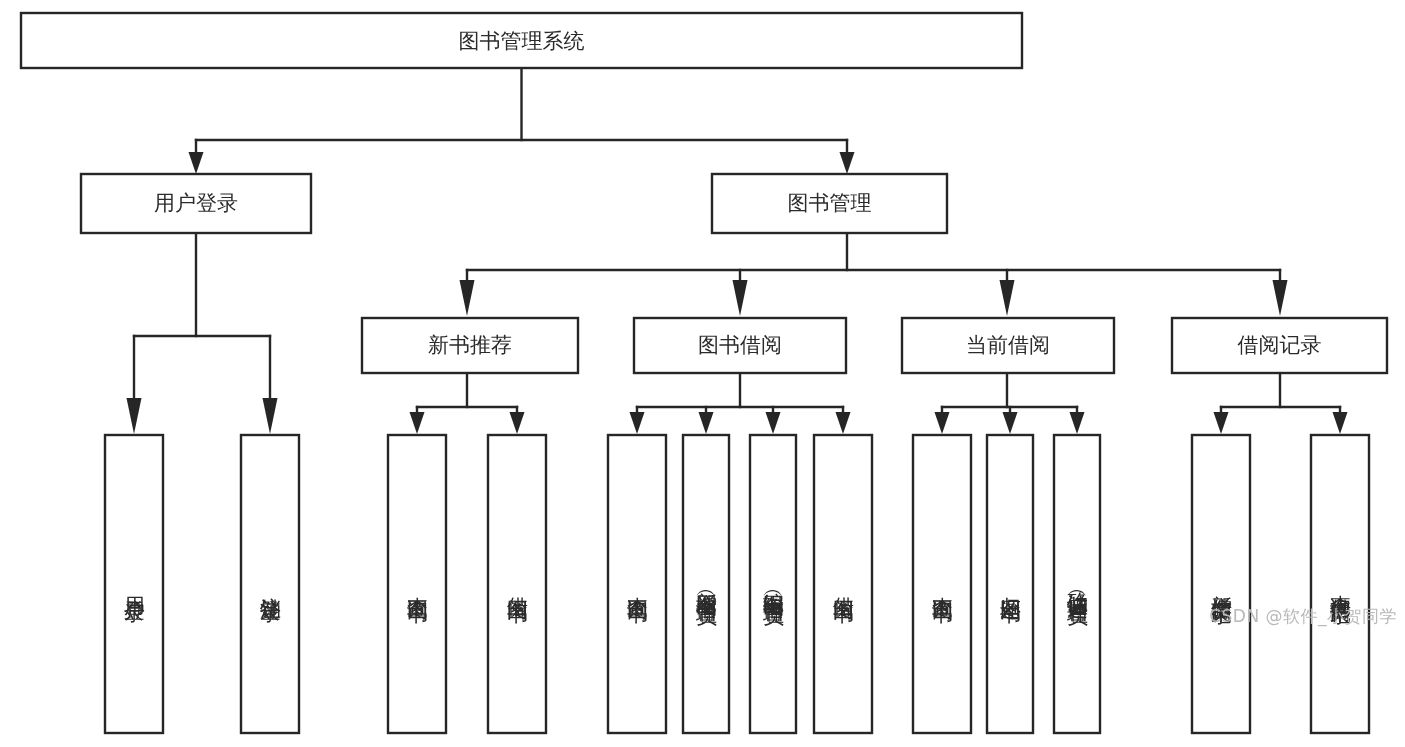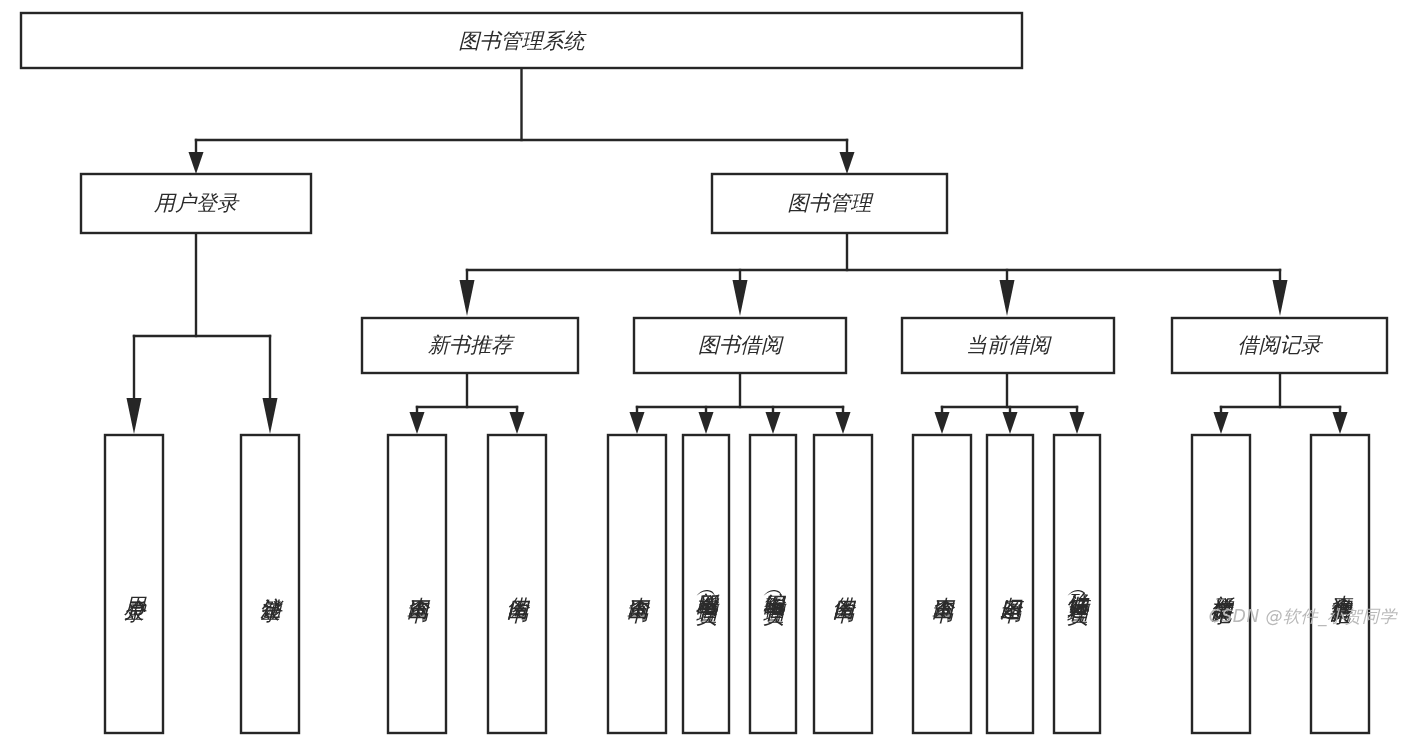--- a/index.html
+++ b/index.html
@@ -11,21 +11,20 @@
     width: 1405px;
     height: 747px;
     font-family: "DejaVu Sans", "Liberation Sans", sans-serif;
     overflow: hidden;
   }
   #diagram-root {
     position: relative;
     width: 1405px;
     height: 634px;
     background: #ffffff;
-    font-style: italic;
   }
   svg#tree-svg {
     position: absolute;
     left: 0;
     top: 0;
     width: 1405px;
     height: 747px;
     display: block;
   }
   .node-box {

